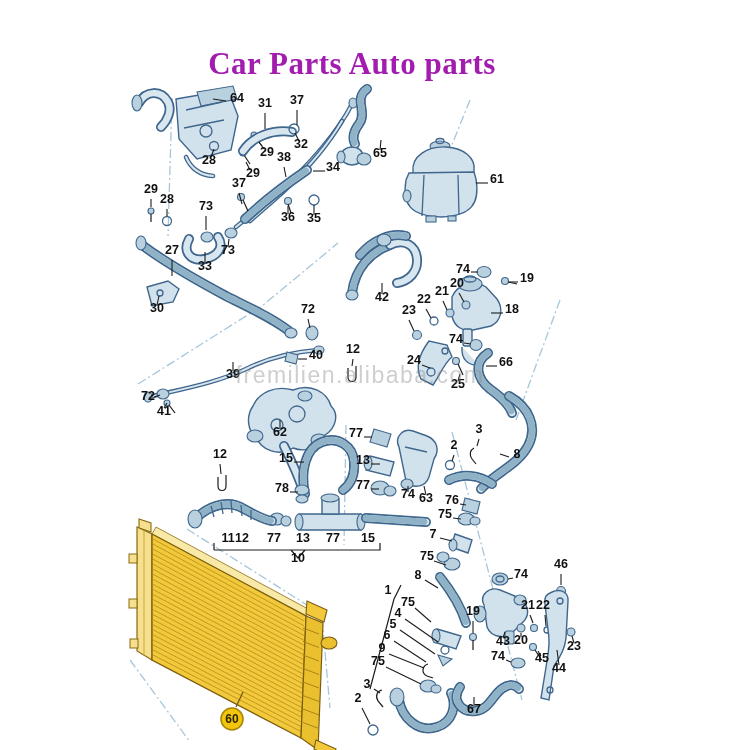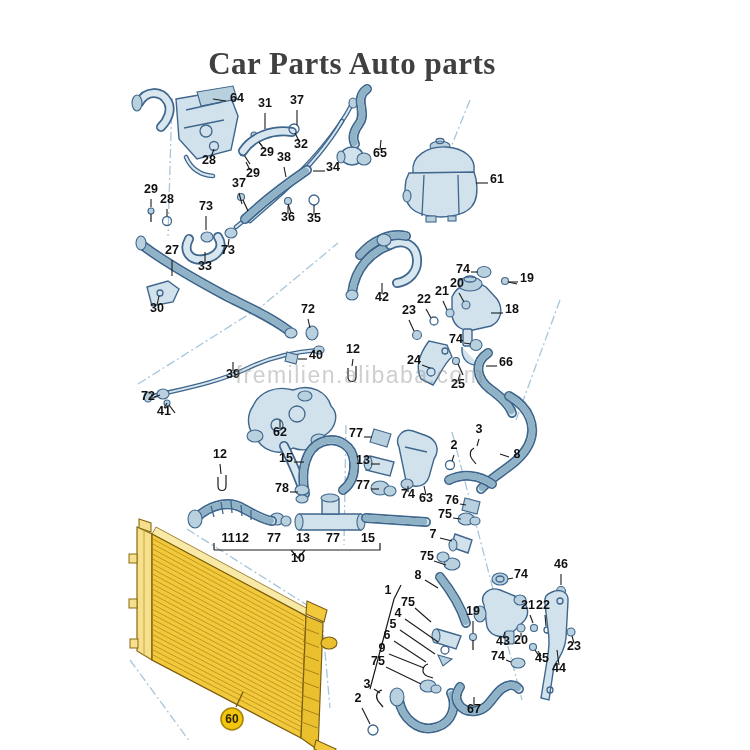--- a/index.html
+++ b/index.html
@@ -1,19 +1,19 @@
 <!DOCTYPE html>
 <html><head>
 <meta charset="utf-8">
 <style>
   html,body{margin:0;padding:0;background:#fff;}
   .stage{position:relative;width:750px;height:750px;background:#ffffff;overflow:hidden;
          font-family:"Liberation Sans",sans-serif;}
   .title{position:absolute;top:46px;left:352px;transform:translateX(-50%);margin:0;
-         font-family:"Liberation Serif",serif;font-weight:700;font-size:31px;color:#404040;
+         font-family:"Liberation Serif",serif;font-weight:700;font-size:31px;color:#a21caf;
          white-space:nowrap;letter-spacing:0.5px;}
   svg{position:absolute;left:0;top:0;}
   
   .dash{fill:none;stroke:#a6c6da;stroke-width:1.3;stroke-dasharray:9 3 2 3;}
   .fl{fill:#d2e2ec;stroke:#3f668c;stroke-width:1.4;}
   .fl2{fill:#b9d0de;stroke:#3f668c;stroke-width:1.1;}
   .ln{fill:none;stroke:#3f668c;stroke-width:1.3;}
   .ho{fill:none;stroke:#3f668c;stroke-width:10;stroke-linecap:round;}
   .hi{fill:none;stroke:#d7e6ef;stroke-width:6.5;stroke-linecap:round;}
   .hd{fill:none;stroke:#8fb2c6;stroke-width:6.5;stroke-linecap:round;stroke-dasharray:.6 2.6;}

